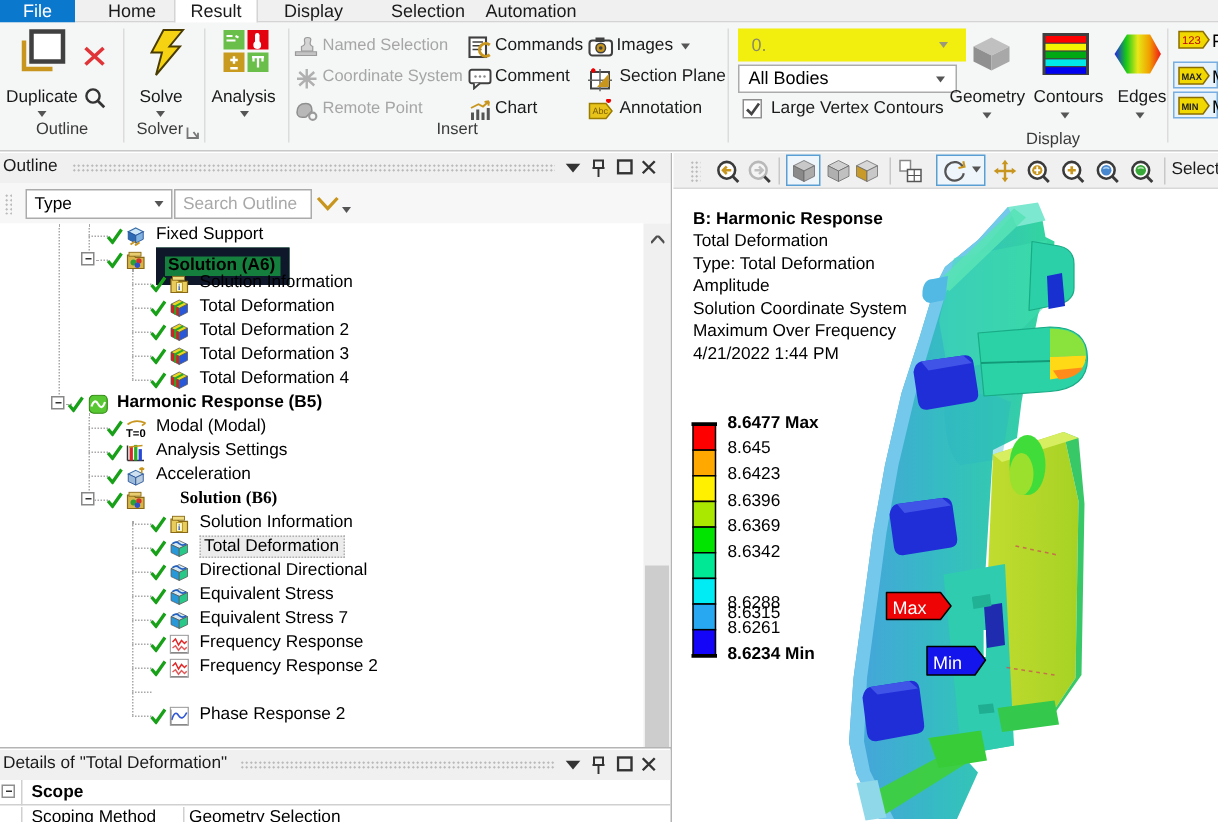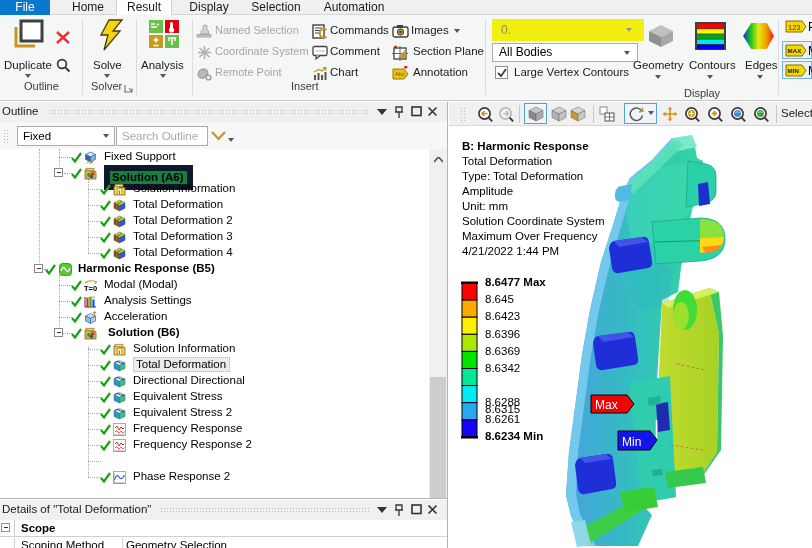--- a/index.html
+++ b/index.html
@@ -37,21 +37,21 @@
 </style>
 </head>
 <body>
 <div id="page">
 
 <div id="tabbar">
   <div class="tab" id="tab-file">File</div>
   <div class="tab" style="left:52px;width:72px;">Home</div>
   <div class="tab" id="tab-result" style="left:116px;width:56px;">Result</div>
   <div class="tab" style="left:178px;width:62px;">Display</div>
-  <div class="tab" style="left:242px;width:68px;">Selection</div>
+  <div class="tab" style="left:242px;width:68px;text-align:right;">Selection</div>
   <div class="tab" style="left:314px;width:80px;">Automation</div>
 </div>
 
 <div id="ribbon">
   <div class="vsep" style="left:82px;"></div>
   <div class="vsep" style="left:136px;"></div>
   <div class="vsep" style="left:192px;"></div>
   <div class="vsep" style="left:485px;"></div>
   <div class="vsep" style="left:778px;"></div>
 
@@ -233,21 +233,21 @@
     <svg class="abs" style="left:411px;top:4px;" width="11" height="11">
           <rect x="1" y="1" width="9" height="8.5" fill="none" stroke="#333" stroke-width="1.6"></rect>
         </svg>
     <svg class="abs" style="left:427px;top:4px;" width="11" height="11">
           <path d="M1.5 1.5 L9.5 9.5 M9.5 1.5 L1.5 9.5" stroke="#333" stroke-width="1.6"></path>
         </svg>
   </div>
 
   <div class="abs" style="left:0;top:20px;width:447px;height:27px;background:#f7f7f7;"></div>
   <div class="dots" style="left:3px;top:27px;width:5px;height:14px;"></div>
-  <div class="abs" style="left:17px;top:24px;width:98px;height:20px;background:#fff;border:1px solid #ababab;font-size:11.5px;line-height:18px;padding-left:5px;">Fixed</div>
+  <div class="abs" style="left:17px;top:24px;width:98px;height:20px;background:#fff;border:1px solid #ababab;font-size:11.5px;line-height:18px;padding-left:5px;">Type</div>
   <div class="dropv" style="left:103px;top:32px;"></div>
   <div class="abs" style="left:116px;top:24px;width:92px;height:20px;background:#fff;border:1px solid #ababab;font-size:11.5px;color:#a8a8a8;line-height:18px;padding-left:5px;">Search Outline</div>
   <svg class="abs" style="left:211px;top:29px;" width="15" height="11" viewBox="0 0 15 11">
         <path d="M1 1 L7.5 8 L14 1" stroke="#c8961e" stroke-width="2.2" fill="none"></path>
       </svg>
   <div class="dropv" style="left:228px;top:36px;"></div>
 
   <div class="abs" id="tree" style="left:0;top:47px;width:429px;height:450px;background:#fff;overflow:hidden;">
 
 <div style="position:absolute;left:59px;top:0px;width:1px;height:24px;border-left:1px dotted #a8a8a8;"></div>
@@ -420,21 +420,21 @@
           <svg class="chk" style="left:71px;" viewBox="0 0 11 11">
             <path d="M1 6 L4 9.5 L10 1" stroke="#18a018" stroke-width="2.2" fill="none"></path>
           </svg>
           <svg class="ticn" style="left:84px;" viewBox="0 0 13 13">
             <path d="M1 3 h4 l1.4 1.6 H12 V12 H1 Z" fill="#d8b44a" stroke="#8a6914" stroke-width="0.8"></path>
             <rect x="2" y="1.2" width="8" height="2.6" fill="#e8cc70" stroke="#8a6914" stroke-width="0.6"></rect>
             <circle cx="5" cy="8" r="2" fill="#30a030"></circle>
             <circle cx="8.6" cy="7" r="1.8" fill="#d03030"></circle>
             <circle cx="7.6" cy="9.8" r="1.8" fill="#3050c8"></circle>
           </svg>
-          <span class="lbl" style="left:108px;font-weight:bold;">Solution (B6)</span>
+          <span class="lbl" style="left:120px;font-weight:bold;font-family:Liberation Serif, serif;">Solution (B6)</span>
         </div>
 <div class="trow" style="top:192px;">
           <svg class="chk" style="left:100px;" viewBox="0 0 11 11">
             <path d="M1 6 L4 9.5 L10 1" stroke="#18a018" stroke-width="2.2" fill="none"></path>
           </svg>
           <svg class="ticn" style="left:113px;" viewBox="0 0 13 13">
             <path d="M1 3 h4 l1.4 1.6 H12 V12 H1 Z" fill="#e8cc5c" stroke="#8a6914" stroke-width="0.8"></path>
             <rect x="2" y="1.2" width="8" height="2.6" fill="#efdB80" stroke="#8a6914" stroke-width="0.6"></rect>
             <rect x="4.6" y="5.4" width="4" height="6" fill="#fff8c8" stroke="#b09020" stroke-width="0.6"></rect>
             <text x="5.6" y="10.6" font-size="5.5" fill="#2050c0" font-weight="bold" font-family="Liberation Serif">i</text>
@@ -480,21 +480,21 @@
 <div class="trow" style="top:256px;">
           <svg class="chk" style="left:100px;" viewBox="0 0 11 11">
             <path d="M1 6 L4 9.5 L10 1" stroke="#18a018" stroke-width="2.2" fill="none"></path>
           </svg>
           <svg class="ticn" style="left:113px;" viewBox="0 0 13 13">
             <path d="M6.5 1.4 L12 4 L6.5 6.6 L1 4 Z" fill="#d8e8f0" stroke="#555" stroke-width="0.5"></path>
             <path d="M1 4 L6.5 6.6 L6.5 12 L1 9.4 Z" fill="#2898d8" stroke="#555" stroke-width="0.5"></path>
             <path d="M12 4 L6.5 6.6 L6.5 12 L12 9.4 Z" fill="#28c888" stroke="#555" stroke-width="0.5"></path>
             <path d="M2 3.4 Q4.5 1.4 6.5 3.4 Q9 5.4 11 3.4" stroke="#2060c0" stroke-width="1.2" fill="none"></path>
           </svg>
-          <span class="lbl" style="left:133px;">Equivalent Stress 2</span>
+          <span class="lbl" style="left:133px;">Equivalent Stress 7</span>
         </div>
 <div class="trow" style="top:272px;">
           <svg class="chk" style="left:100px;" viewBox="0 0 11 11">
             <path d="M1 6 L4 9.5 L10 1" stroke="#18a018" stroke-width="2.2" fill="none"></path>
           </svg>
           <svg class="ticn" style="left:113px;" viewBox="0 0 13 13">
             <rect x="0.5" y="0.5" width="12" height="12" fill="#fff" stroke="#9a9a9a" stroke-width="0.8"></rect>
             <path d="M2 5 L4 3 L6 7 L8 4 L10 6 L11.5 4.5" stroke="#e02828" stroke-width="1" fill="none"></path>
             <path d="M2 9 L4 7.5 L6 10.5 L8 8 L10 10 L11.5 8.5" stroke="#e05858" stroke-width="1" fill="none"></path>
             <path d="M1 12 H12" stroke="#888" stroke-width="0.8"></path>
@@ -639,21 +639,20 @@
         </svg>
   <div class="abs" style="left:327px;top:3px;width:1px;height:18px;background:#c8c8c8;"></div>
   <div class="abs" style="left:332px;top:5px;font-size:11.5px;color:#1a1a1a;">Select</div>
   </div>
 
   <div class="ann">
     <div style="font-weight:bold;">B: Harmonic Response</div>
     <div>Total Deformation</div>
     <div>Type: Total Deformation</div>
     <div>Amplitude</div>
-    <div>Unit: mm</div>
     <div>Solution Coordinate System</div>
     <div>Maximum Over Frequency</div>
     <div>4/21/2022 1:44 PM</div>
   </div>
 
   <svg class="abs" style="left:0;top:0;" width="363" height="446" viewBox="449 102 363 446">
   <defs>
     <linearGradient id="bg1" x1="0" y1="0" x2="1" y2="0">
       <stop offset="0" stop-color="#47a2de"></stop>
             <stop offset="0.45" stop-color="#35bcc2"></stop>

